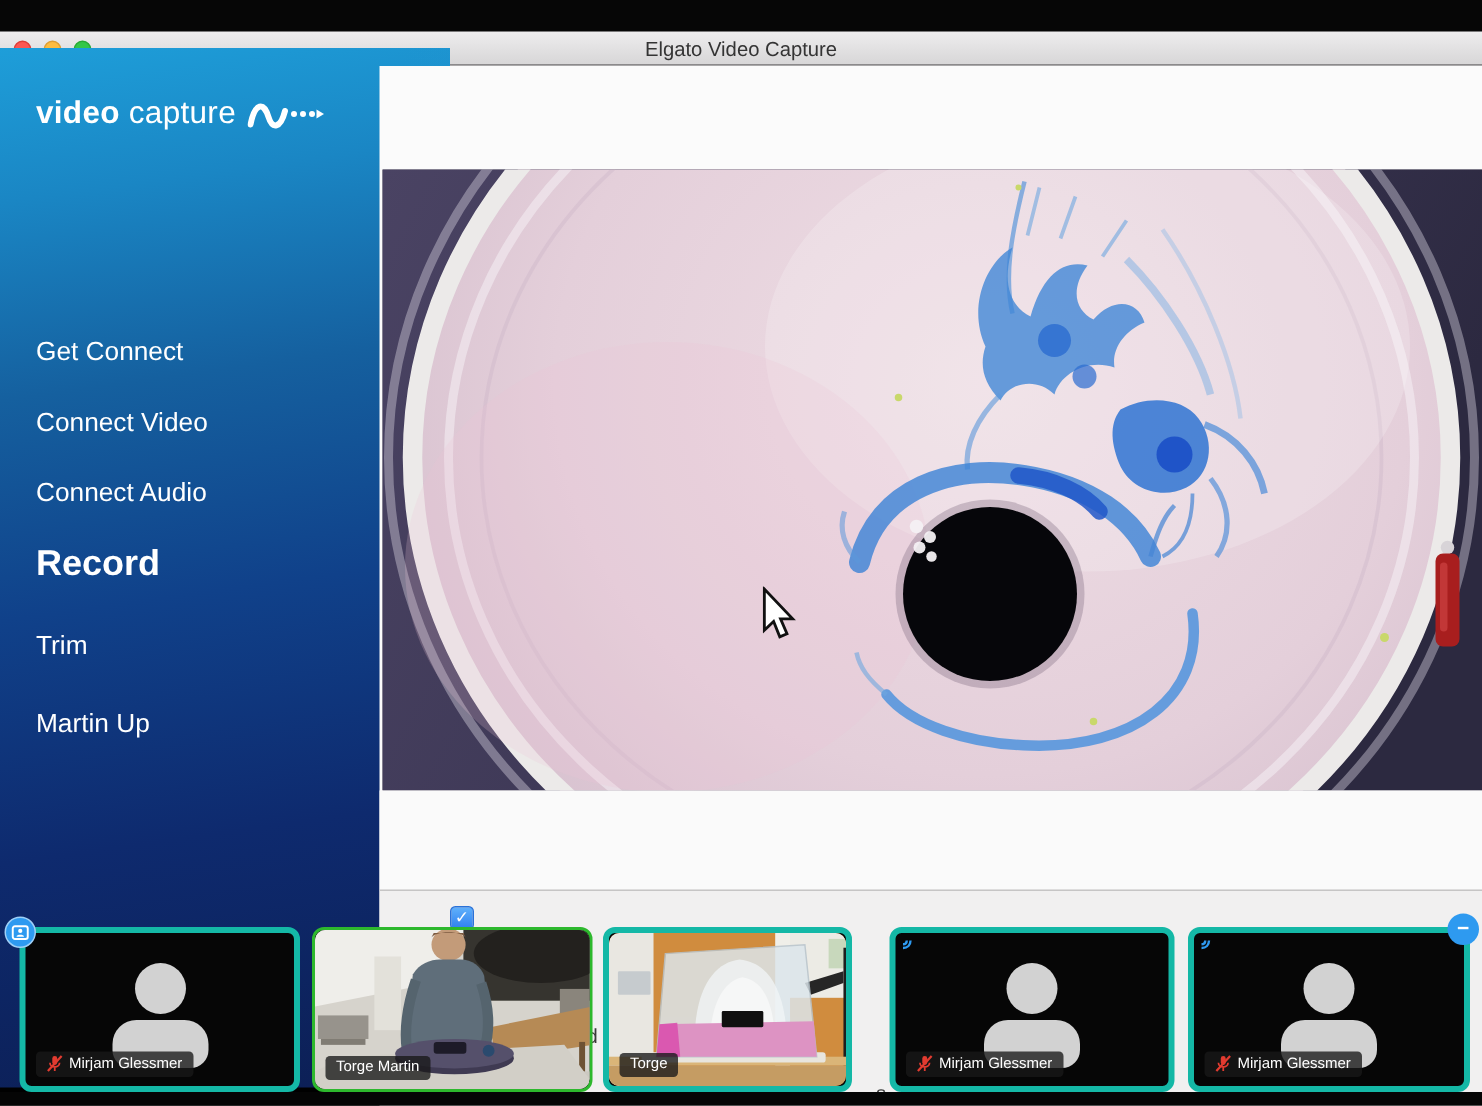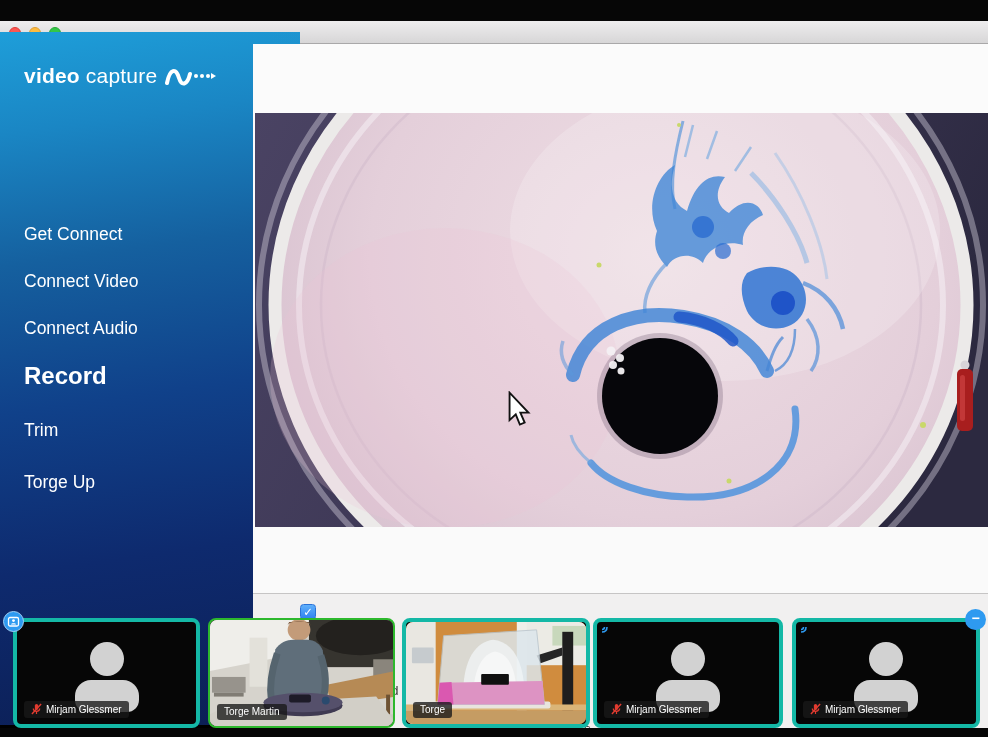--- a/index.html
+++ b/index.html
@@ -72,41 +72,42 @@
 <div class="screen">
 
   <div class="top-black"></div>
 
   <div class="titlebar">
     <div class="traffic">
       <span class="tl red"></span>
       <span class="tl yellow"></span>
       <span class="tl green"></span>
     </div>
+    <div class="win-title">Elgato Video Capture</div>
   </div>
 
   <aside class="sidebar">
     <div class="logo">
       <span class="logo-bold">video</span>
       <span class="logo-light">capture</span>
       <svg class="logo-wave" width="52" height="24" viewBox="0 0 52 24">
         <path d="M2,18 C5,3 11,3 14,13 C16.5,21 22,21 25,9" fill="none" stroke="#fff" stroke-width="4" stroke-linecap="round"></path>
         <circle cx="31" cy="11" r="2" fill="#fff"></circle>
           <circle cx="37" cy="11" r="2" fill="#fff"></circle>
           <circle cx="43" cy="11" r="2" fill="#fff"></circle>
         <path d="M46,8 L51,11 L46,14 Z" fill="#fff"></path>
       </svg>
     </div>
     <nav>
       <div class="nav-item" style="top:192px">Get Connect</div>
       <div class="nav-item" style="top:239px">Connect Video</div>
       <div class="nav-item" style="top:286px">Connect Audio</div>
       <div class="nav-item active" style="top:330px">Record</div>
       <div class="nav-item" style="top:388px">Trim</div>
-      <div class="nav-item" style="top:440px">Torge Up</div>
+      <div class="nav-item" style="top:440px">Martin Up</div>
     </nav>
   </aside>
 
   <main class="main">
     <div class="video-preview">
       
       <svg width="733" height="414" viewBox="0 0 733 414">
         <defs>
           <linearGradient id="bgG" x1="0" y1="0" x2="1" y2="0.3">
             <stop offset="0" stop-color="#4a4363"></stop>
@@ -231,21 +232,21 @@
           <ellipse cx="94" cy="84" rx="40" ry="10" fill="#55506b"></ellipse>
           <rect x="80" y="76" width="22" height="8" rx="2" fill="#1d1b28"></rect>
           <circle cx="117" cy="82" r="4" fill="#2a4a6e"></circle>
         </svg>
         <div class="name-tag">
           <span>Torge Martin</span>
         </div>
       </div>
     </div>
 
-    <div class="tile" style="left:402px;width:188px">
+    <div class="tile" style="left:402px;width:166px">
       <div class="tile-inner">
         <svg width="184" height="108" viewBox="0 0 186 110" preserveAspectRatio="none">
           <rect width="186" height="110" fill="#d08c3e"></rect>
           <rect x="0" y="0" width="30" height="110" fill="#e9e7e1"></rect>
           <rect x="6" y="26" width="22" height="16" rx="1" fill="#c6cbce"></rect>
           <rect x="118" y="0" width="68" height="44" fill="#ecebe5"></rect>
           <rect x="148" y="4" width="34" height="20" fill="#c8d8bc"></rect>
           <rect x="112" y="0" width="10" height="90" fill="#f0efe9"></rect>
           <rect x="158" y="10" width="11" height="80" fill="#1e1e1e"></rect>
           <polygon points="132,34 158,26 158,34 136,42" fill="#262626"></polygon>

